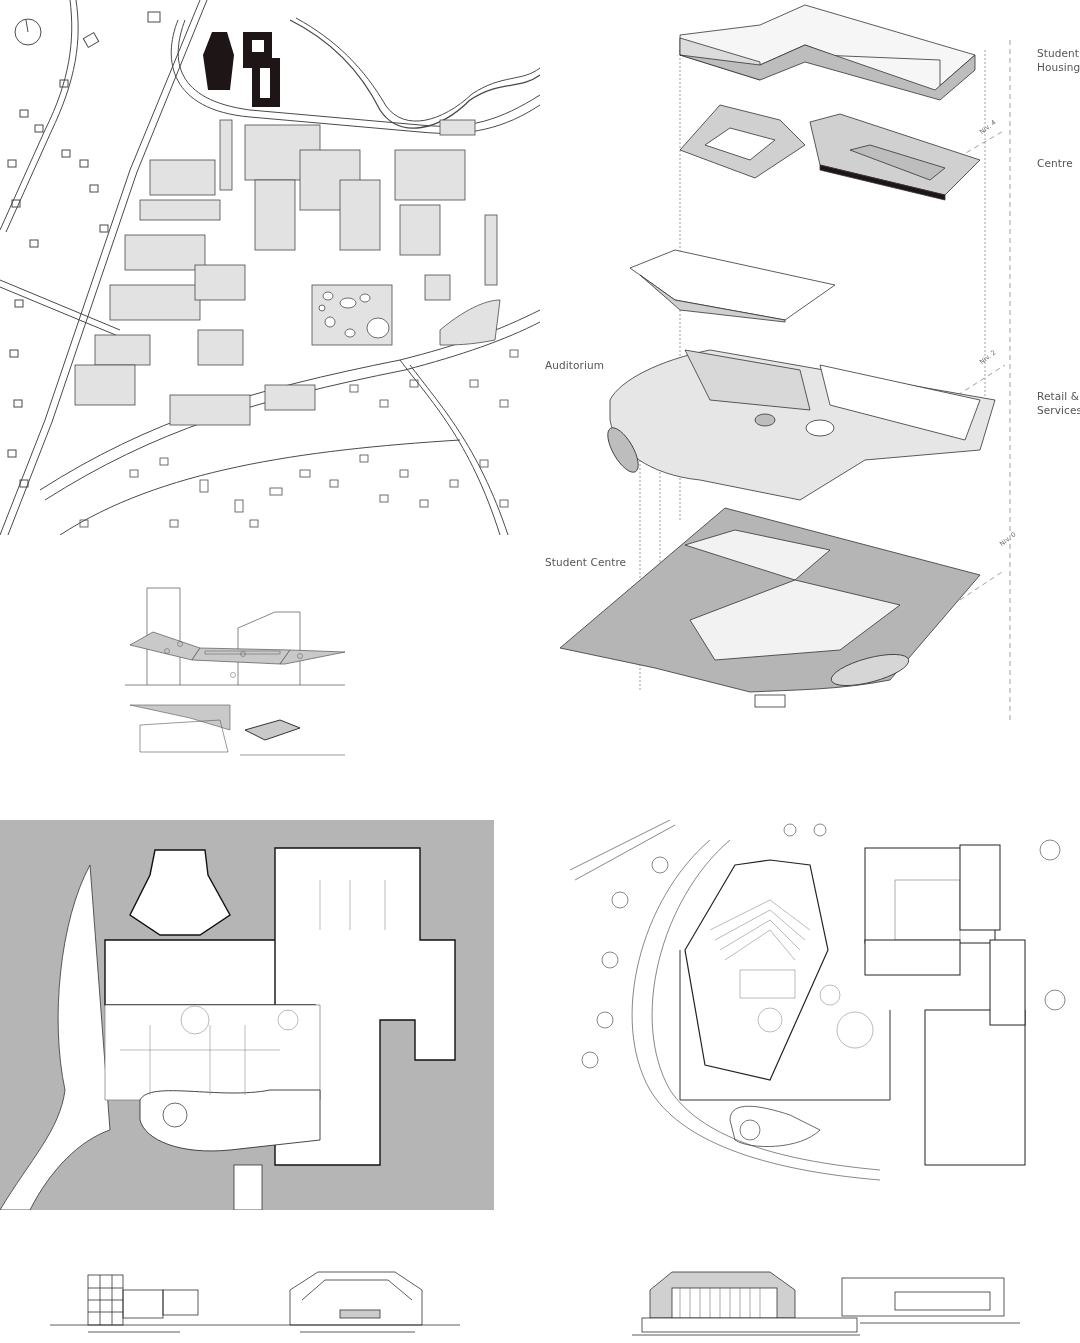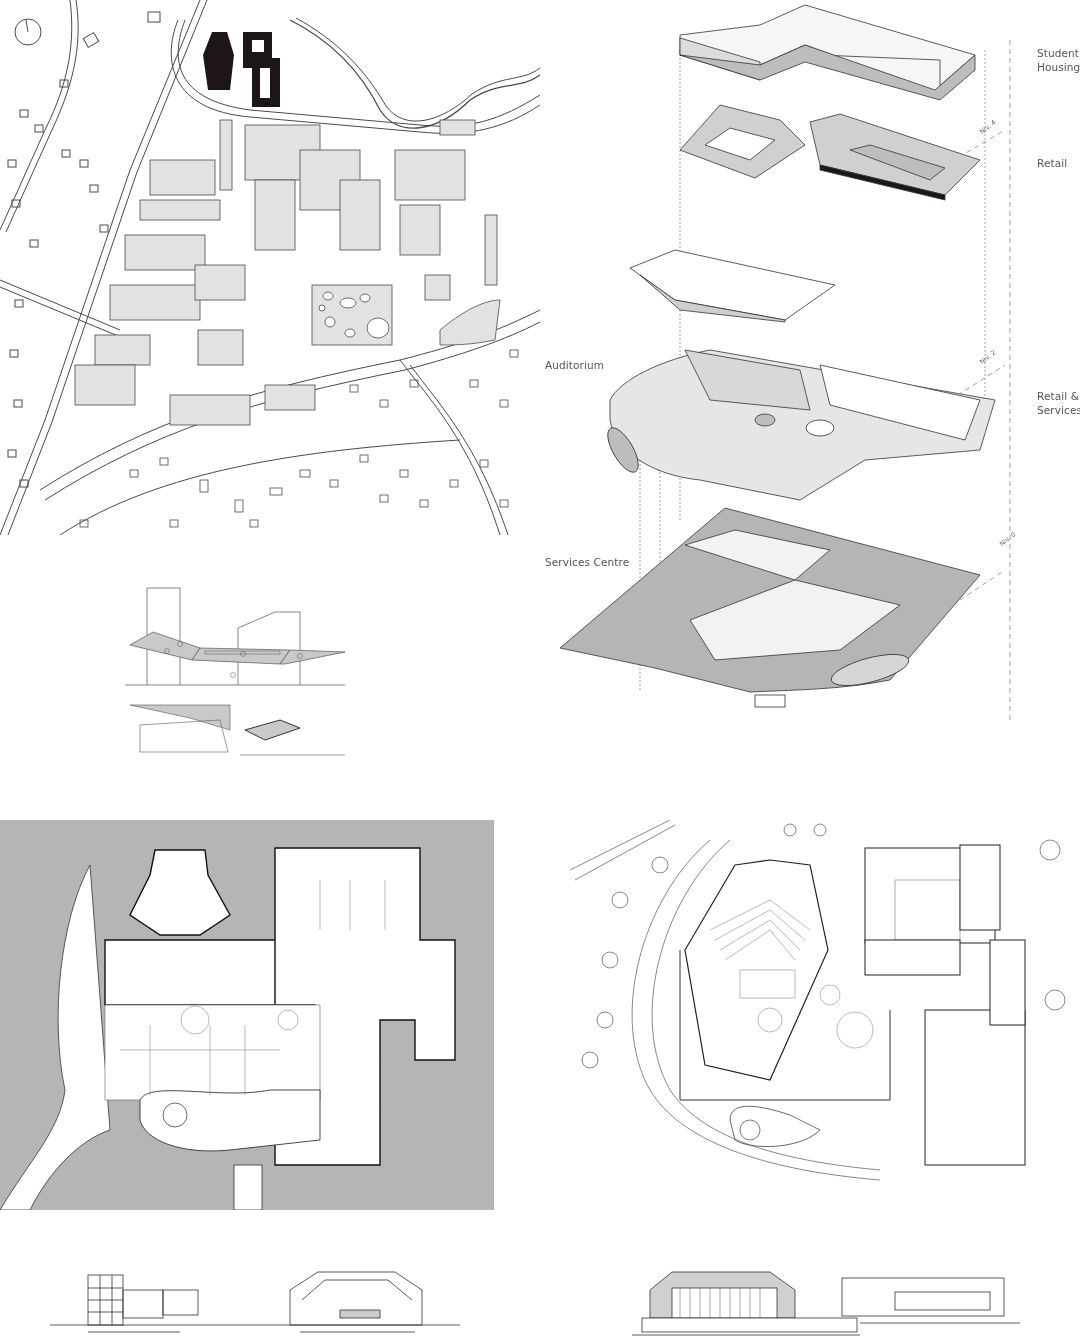--- a/index.html
+++ b/index.html
@@ -210,25 +210,25 @@
       <path d="M20 648 L 185 508 L 440 575 L 350 680 C 300 690, 250 690, 210 692 L 115 668 Z" fill="#b5b5b5"></path>
       <path d="M145 545 L 195 530 L 290 550 L 255 580 Z" fill="#f2f2f2"></path>
       <path d="M150 620 L 255 580 L 360 605 L 300 650 L 175 660 Z" fill="#f2f2f2"></path>
       <ellipse cx="330" cy="670" rx="40" ry="12" transform="rotate(-15 330 670)" fill="#d6d6d6"></ellipse>
       <rect x="215" y="695" width="30" height="12" fill="#ffffff"></rect>
     </g>
   </svg>
 
   <div class="label" style="left:497px;top:46px;">Student
 Housing</div>
-  <div class="label" style="left:497px;top:156px;">Retail</div>
+  <div class="label" style="left:497px;top:156px;">Centre</div>
   <div class="label" style="left:5px;top:358px;">Auditorium</div>
   <div class="label" style="left:497px;top:389px;">Retail &amp;
 Services</div>
-  <div class="label" style="left:5px;top:555px;">Services Centre</div>
+  <div class="label" style="left:5px;top:555px;">Student Centre</div>
   <div class="niv" style="left:443px;top:128px;">Niv. 4</div>
   <div class="niv" style="left:443px;top:358px;">Niv. 2</div>
   <div class="niv" style="left:463px;top:540px;">Niv. 0</div>
 </div>
 
 <div class="panel" style="left:0;top:820px;width:494px;height:390px;background:#b5b5b5;">
   <svg viewBox="0 0 494 390">
     <path d="M90 45 C 60 100, 50 200, 65 270 C 60 310, 30 340, 0 390 L 30 390 C 50 350, 80 320, 110 310 L 90 45 Z" fill="#ffffff" stroke="#333" stroke-width="0.8"></path>
     <path d="M105 120 L 310 120 L 310 185 L 105 185 Z" fill="#ffffff" stroke="#111" stroke-width="1.4"></path>
     <path d="M155 30 L 205 30 L 208 55 L 230 95 L 200 115 L 160 115 L 130 95 L 150 55 Z" fill="#ffffff" stroke="#111" stroke-width="1.4"></path>

